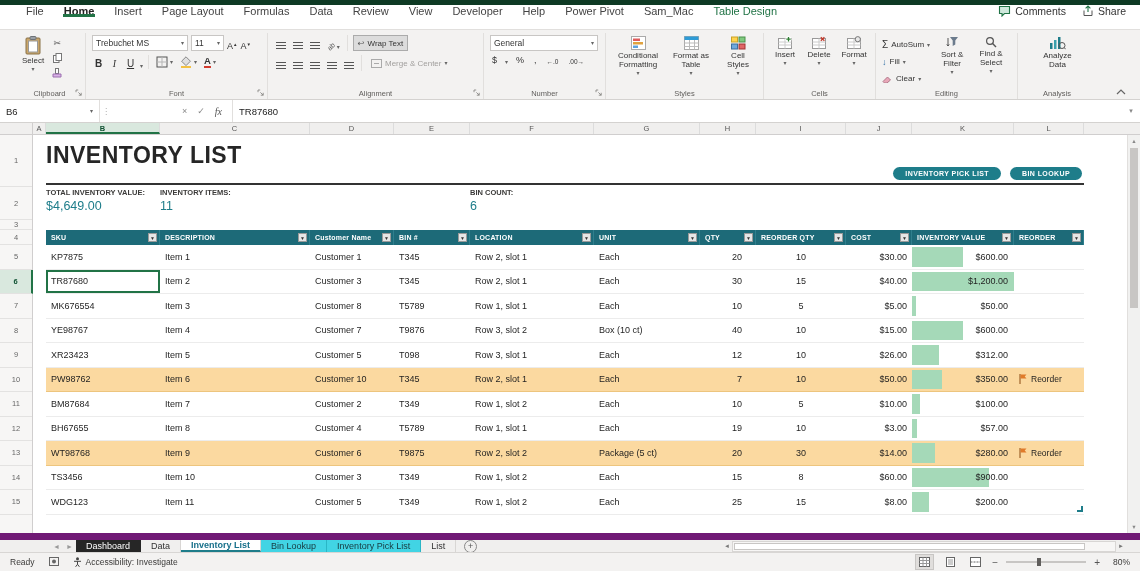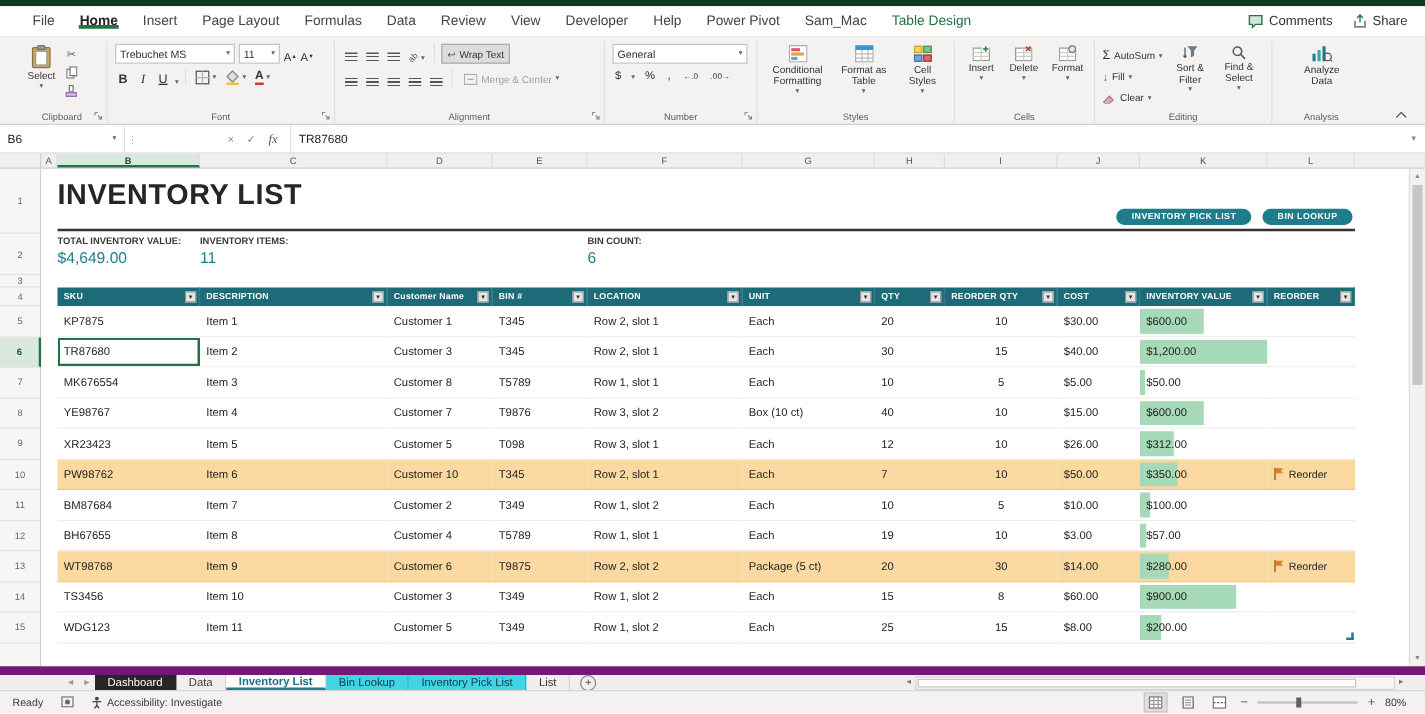--- a/index.html
+++ b/index.html
@@ -6,21 +6,21 @@
 html,body{width:1140px;height:571px;overflow:hidden}
 body{font-family:"Liberation Sans","DejaVu Sans",sans-serif;font-size:11px;color:#252423;background:#fff}
 .app{width:1140px;height:571px;display:flex;flex-direction:column;overflow:hidden;position:relative;background:#fff}
 .dd{font-size:6px;color:#666;line-height:1}
 svg{display:block}
 
 
 .titlestrip{height:5px;background:#0e3a24;flex:none}
 
 
-.menurow{height:25px;background:#fff;border-bottom:1px solid #e1dfdd;display:flex;align-items:center;flex:none}
+.menurow{height:25px;background:#fff;border-bottom:1px solid #e1dfdd;display:flex;align-items:flex-start;flex:none}
 .menutabs{display:flex;align-items:stretch;padding-left:16px}
 .mtab{padding:0 10px;display:flex;align-items:center;font-size:11px;color:#444;position:relative;white-space:nowrap;cursor:default}
 .mtab.active{font-weight:700;color:#222}
 .mtab.active::after{content:"";position:absolute;left:9px;right:9px;bottom:0;height:3px;background:var(--selection-green,#217346)}
 .mtab.contextual{color:var(--selection-green,#217346)}
 .menuright{margin-left:auto;display:flex;align-items:center;gap:16px;padding-right:14px}
 .mrbtn{display:flex;align-items:center;gap:4px;font-size:10.5px;color:#333}
 
 
 .ribbon{height:70px;background:#f3f2f1;border-bottom:1px solid #d4d2d0;display:flex;padding:3px 0 0 14px;flex:none;position:relative}
@@ -93,21 +93,21 @@
 .rowspacer{height:10px;flex:none}
 .thead{height:15px;flex:none}
 .hcell{background:var(--header-teal,#1d6a78);color:#fff;font-size:7px;font-weight:700;display:flex;align-items:center;justify-content:space-between;gap:2px;padding:0 2px 0 5px;border-right:1px solid #2f7f8d;letter-spacing:.2px;white-space:nowrap;overflow:hidden}
 .hcell.acellh{background:transparent;border:none}
 .filterbtn{width:9px;height:9px;flex:none;background:#e6e6e6;color:#333;font-size:5px;line-height:8px;text-align:center;border:1px solid #9a9a9a}
 .tbody{flex:none}
 .trow{height:24.5px}
 .cell{display:flex;align-items:center;font-size:9px;color:#1f1f1f;padding:0 5px;overflow:hidden;white-space:nowrap;position:relative}
 .bcell{border-bottom:1px solid #ececec;background:#fff}
 .trow.hl .bcell{background:var(--highlight-orange,#fbd9a0);border-bottom-color:#edc57e}
-.num{justify-content:flex-start}
+.num{justify-content:flex-end}
 .qtycell{padding-right:14px}
 .ctr{justify-content:center}
 .valcell{padding-right:6px}
 .bar{position:absolute;left:0;top:2px;bottom:2px;background:var(--databar-green,#a5d9b8)}
 .valtxt{position:relative;z-index:1}
 .skucell.sel{box-shadow:inset 0 0 0 2px var(--selection-green,#217346);background:#fff}
 .flagwrap{display:flex;align-items:center;gap:4px;font-size:8.5px}
 .fillr{background:#fff}
 .resizehandle{position:absolute;top:371px;left:1044px;width:6px;height:6px;border-right:2px solid var(--button-teal,#1e7d8a);border-bottom:2px solid var(--button-teal,#1e7d8a)}
 .vscroll{width:13px;flex:none;background:#f1f1f0;border-left:1px solid #e1dfdd;position:relative}
@@ -133,21 +133,21 @@
 
 .statusbar{height:19px;background:#f3f2f1;border-top:1px solid #d8d6d4;display:flex;align-items:center;justify-content:space-between;font-size:8.5px;color:#3b3a39;padding:0 10px;flex:none}
 .sbleft{display:flex;align-items:flex-start;gap:14px}
 .sbacc{display:flex;align-items:center;gap:4px}
 .sbright{display:flex;align-items:center;gap:8px}
 .viewbtn{padding:2px 3px;display:flex}
 .viewbtn.pressed{background:#e0dedc;border:1px solid #c8c6c4}
 .zoomtrack{width:80px;height:2px;background:#c8c6c4;position:relative;display:inline-block}
 .zoomthumb{position:absolute;left:38%;top:-3px;width:4px;height:8px;background:#605e5c}
 .zoomsign{font-size:10px;color:#555}
-.zoomlevel{min-width:22px;text-align:left}
+.zoomlevel{min-width:22px;text-align:right}
 </style>
 </head>
 <body>
 
 <div class="app">
 
   <div class="titlestrip"></div>
 
   <div class="menurow">
     <div class="menutabs">

